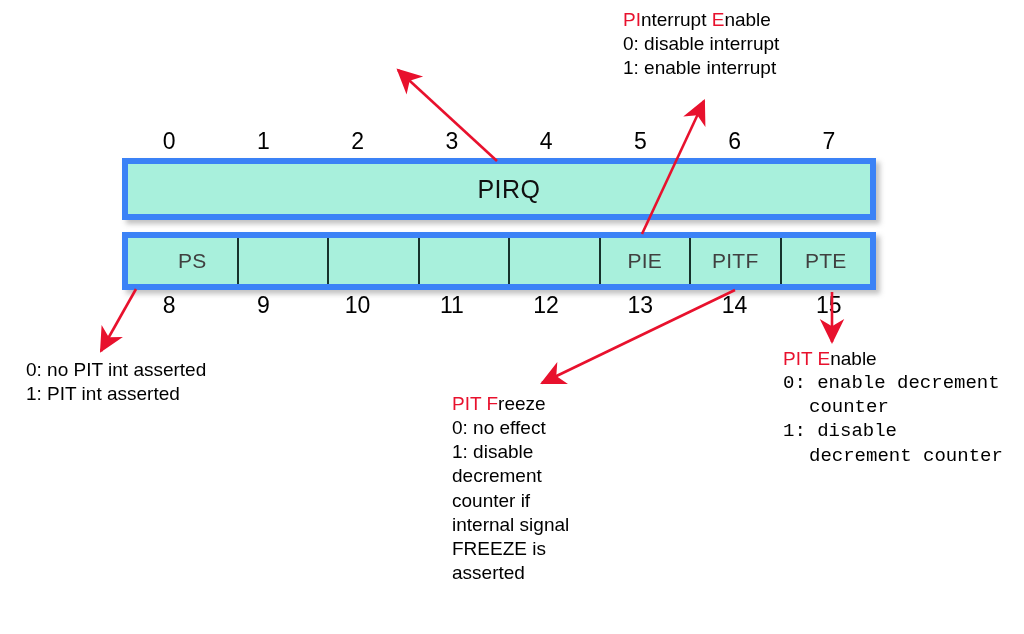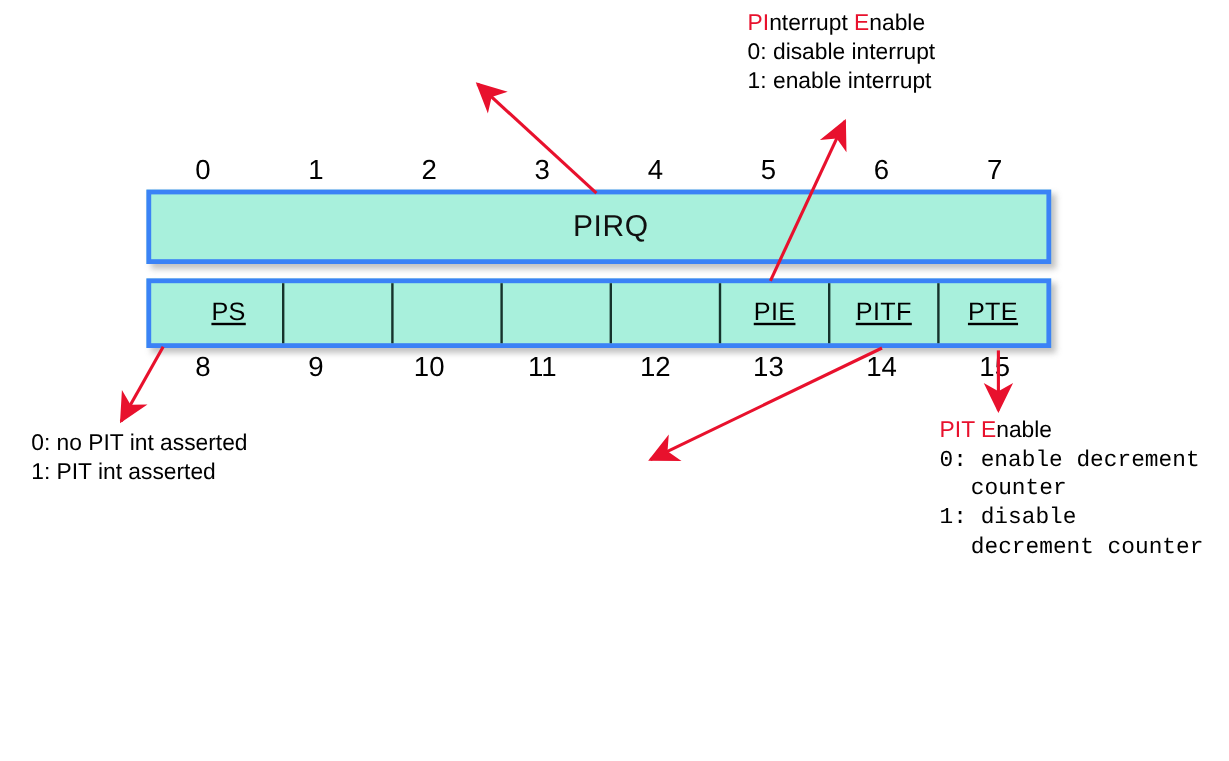--- a/index.html
+++ b/index.html
@@ -32,21 +32,21 @@
     height: 634px;
     pointer-events: none;
     z-index: 5;
   }
 
   
   .register-bar {
     position: absolute;
     display: flex;
     box-sizing: border-box;
-    border: 4px solid #3b82f6;
+    border: 6px solid #3b82f6;
     background: #a8f0dc;
     box-shadow: 4px 4px 5px rgba(120,120,120,0.45);
     z-index: 2;
     padding-left: 20px;
   }
   .bar-pirq {
     left: 122px;
     top: 158px;
     width: 754px;
     height: 62px;
@@ -65,23 +65,22 @@
     height: 58px;
   }
   .bar-ctrl .bit-cell {
     flex: 1 1 0;
     box-sizing: border-box;
     border-right: 2px solid #16322c;
     display: flex;
     align-items: center;
     justify-content: center;
     font-size: 21px;
-    color: #000000;
+    color: #404040;
     letter-spacing: 0.3px;
-    text-decoration: underline;
   }
   .bar-ctrl .bit-cell:last-child {
     border-right: none;
     border-radius: 20px;
   }
 
   
   .bit-ruler {
     position: absolute;
     left: 122px;
@@ -216,20 +215,25 @@
     <div class="note-title"><span class="red">PI</span><span>nterrupt </span><span class="red">E</span><span>nable</span></div>
     <div class="note-line">0: disable interrupt</div>
     <div class="note-line">1: enable interrupt</div>
   </div>
 
   <div class="note note-ps">
     <div class="note-line">0: no PIT int asserted</div>
     <div class="note-line">1: PIT int asserted</div>
   </div>
 
+  <div class="note note-pitf wrapped">
+    <div class="note-title"><span class="red">PIT </span><span class="red">F</span><span>reeze</span></div>
+    <div class="note-line">0: no effect</div>
+    <div class="note-line">1: disable decrement counter if internal signal FREEZE is asserted</div>
+  </div>
 
   <div class="note note-pte">
     <div class="note-title"><span class="red">PIT </span><span class="red">E</span><span>nable</span></div>
     <div class="note-line">0: enable decrement counter</div>
     <div class="note-line">1: disable decrement counter</div>
   </div>
 
   <svg id="arrow-layer" viewBox="0 0 1024 634" width="1024" height="634">
     <defs>
       <marker id="ah" markerWidth="11" markerHeight="11" refX="9.2" refY="5.5" orient="auto" markerUnits="strokeWidth">

